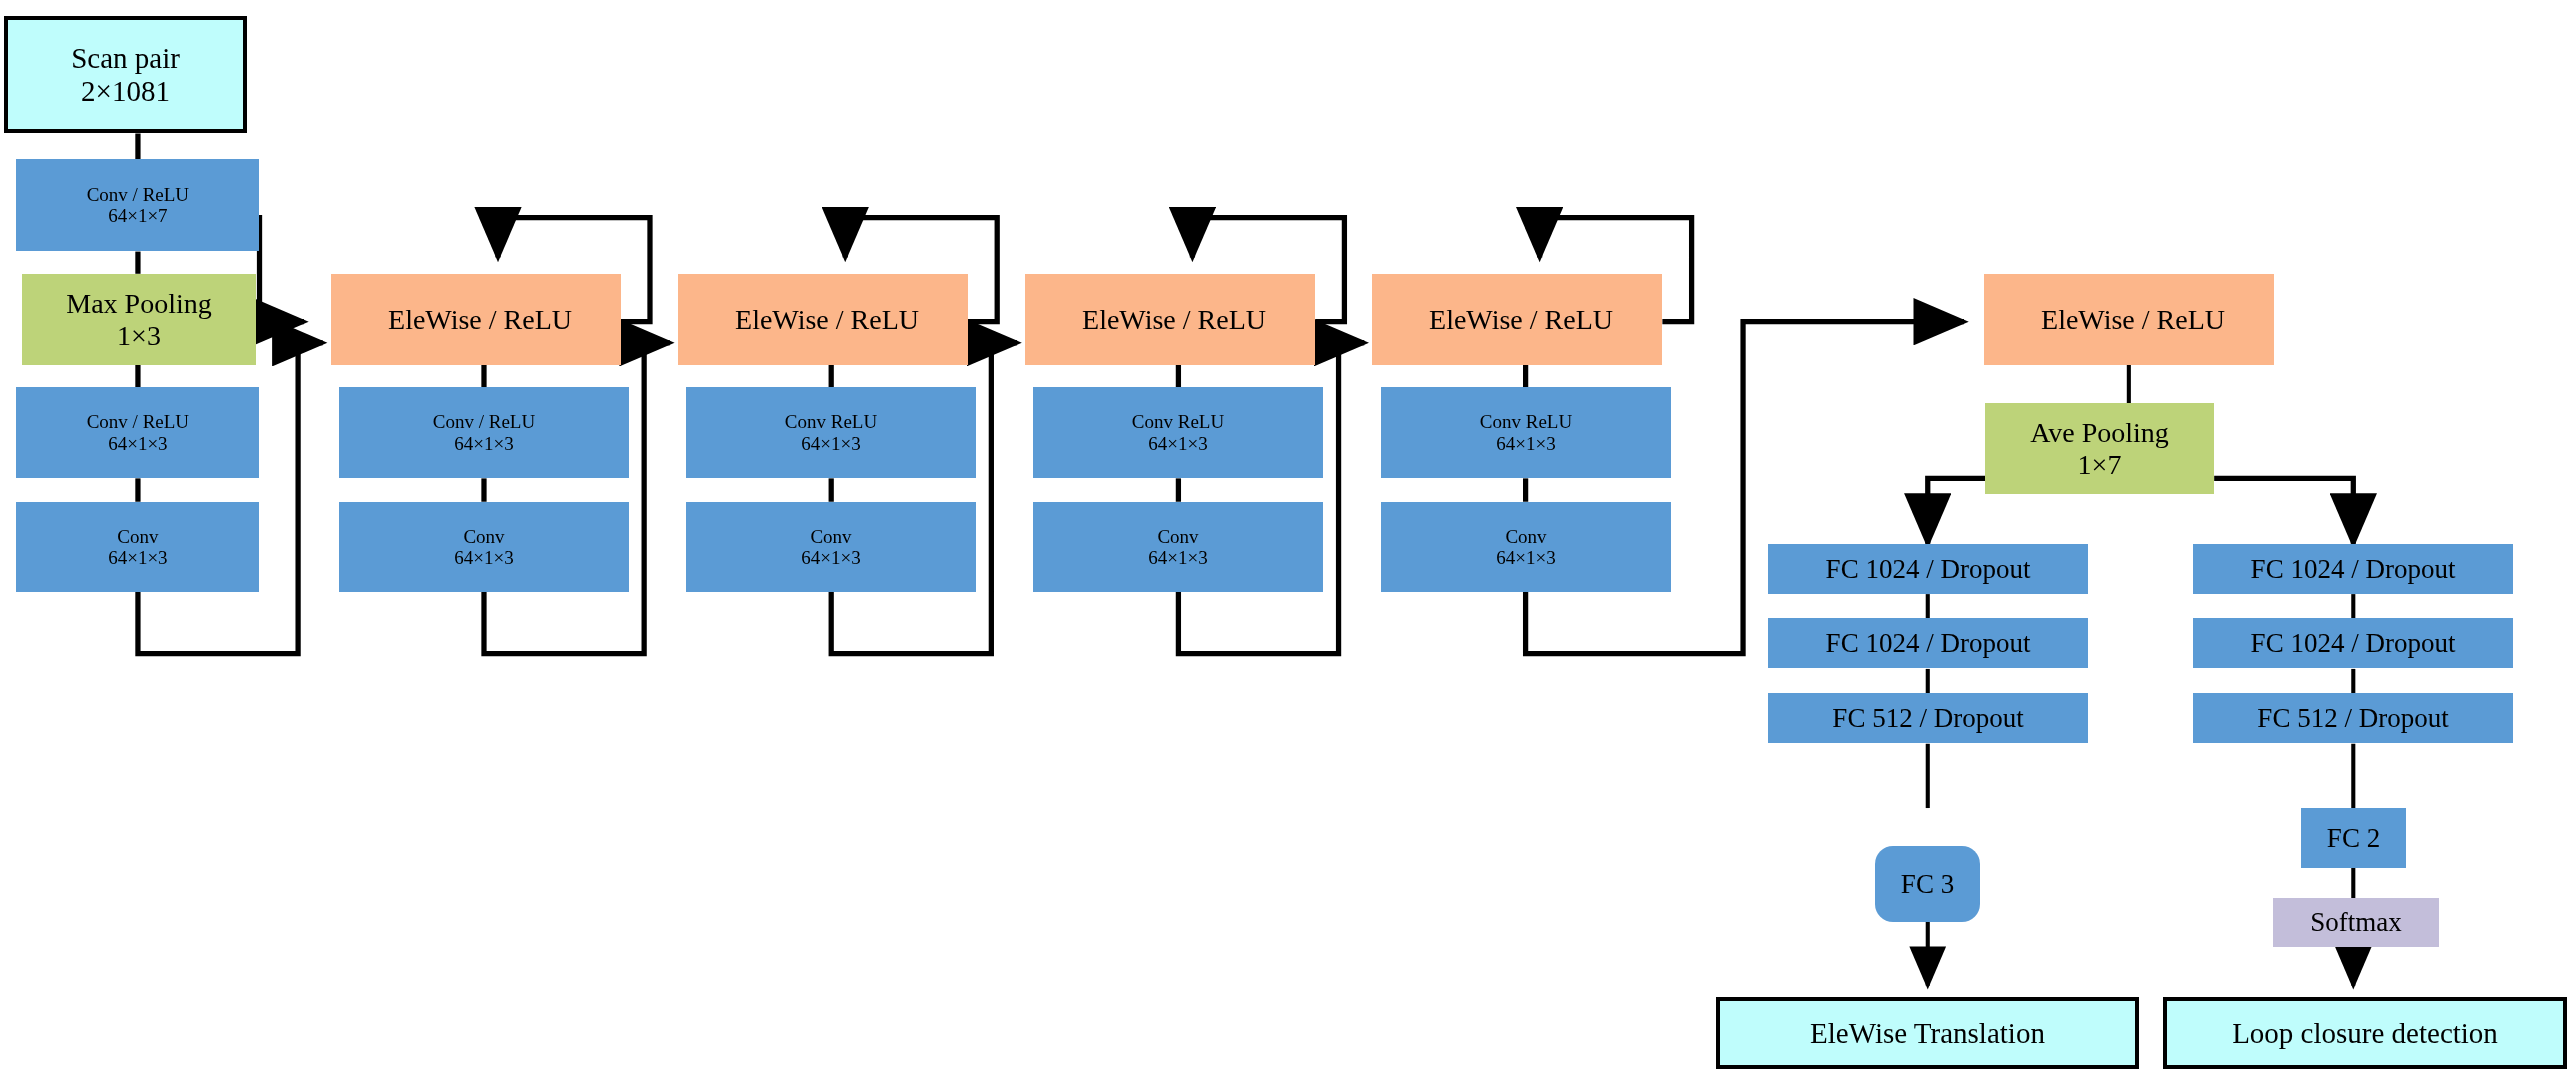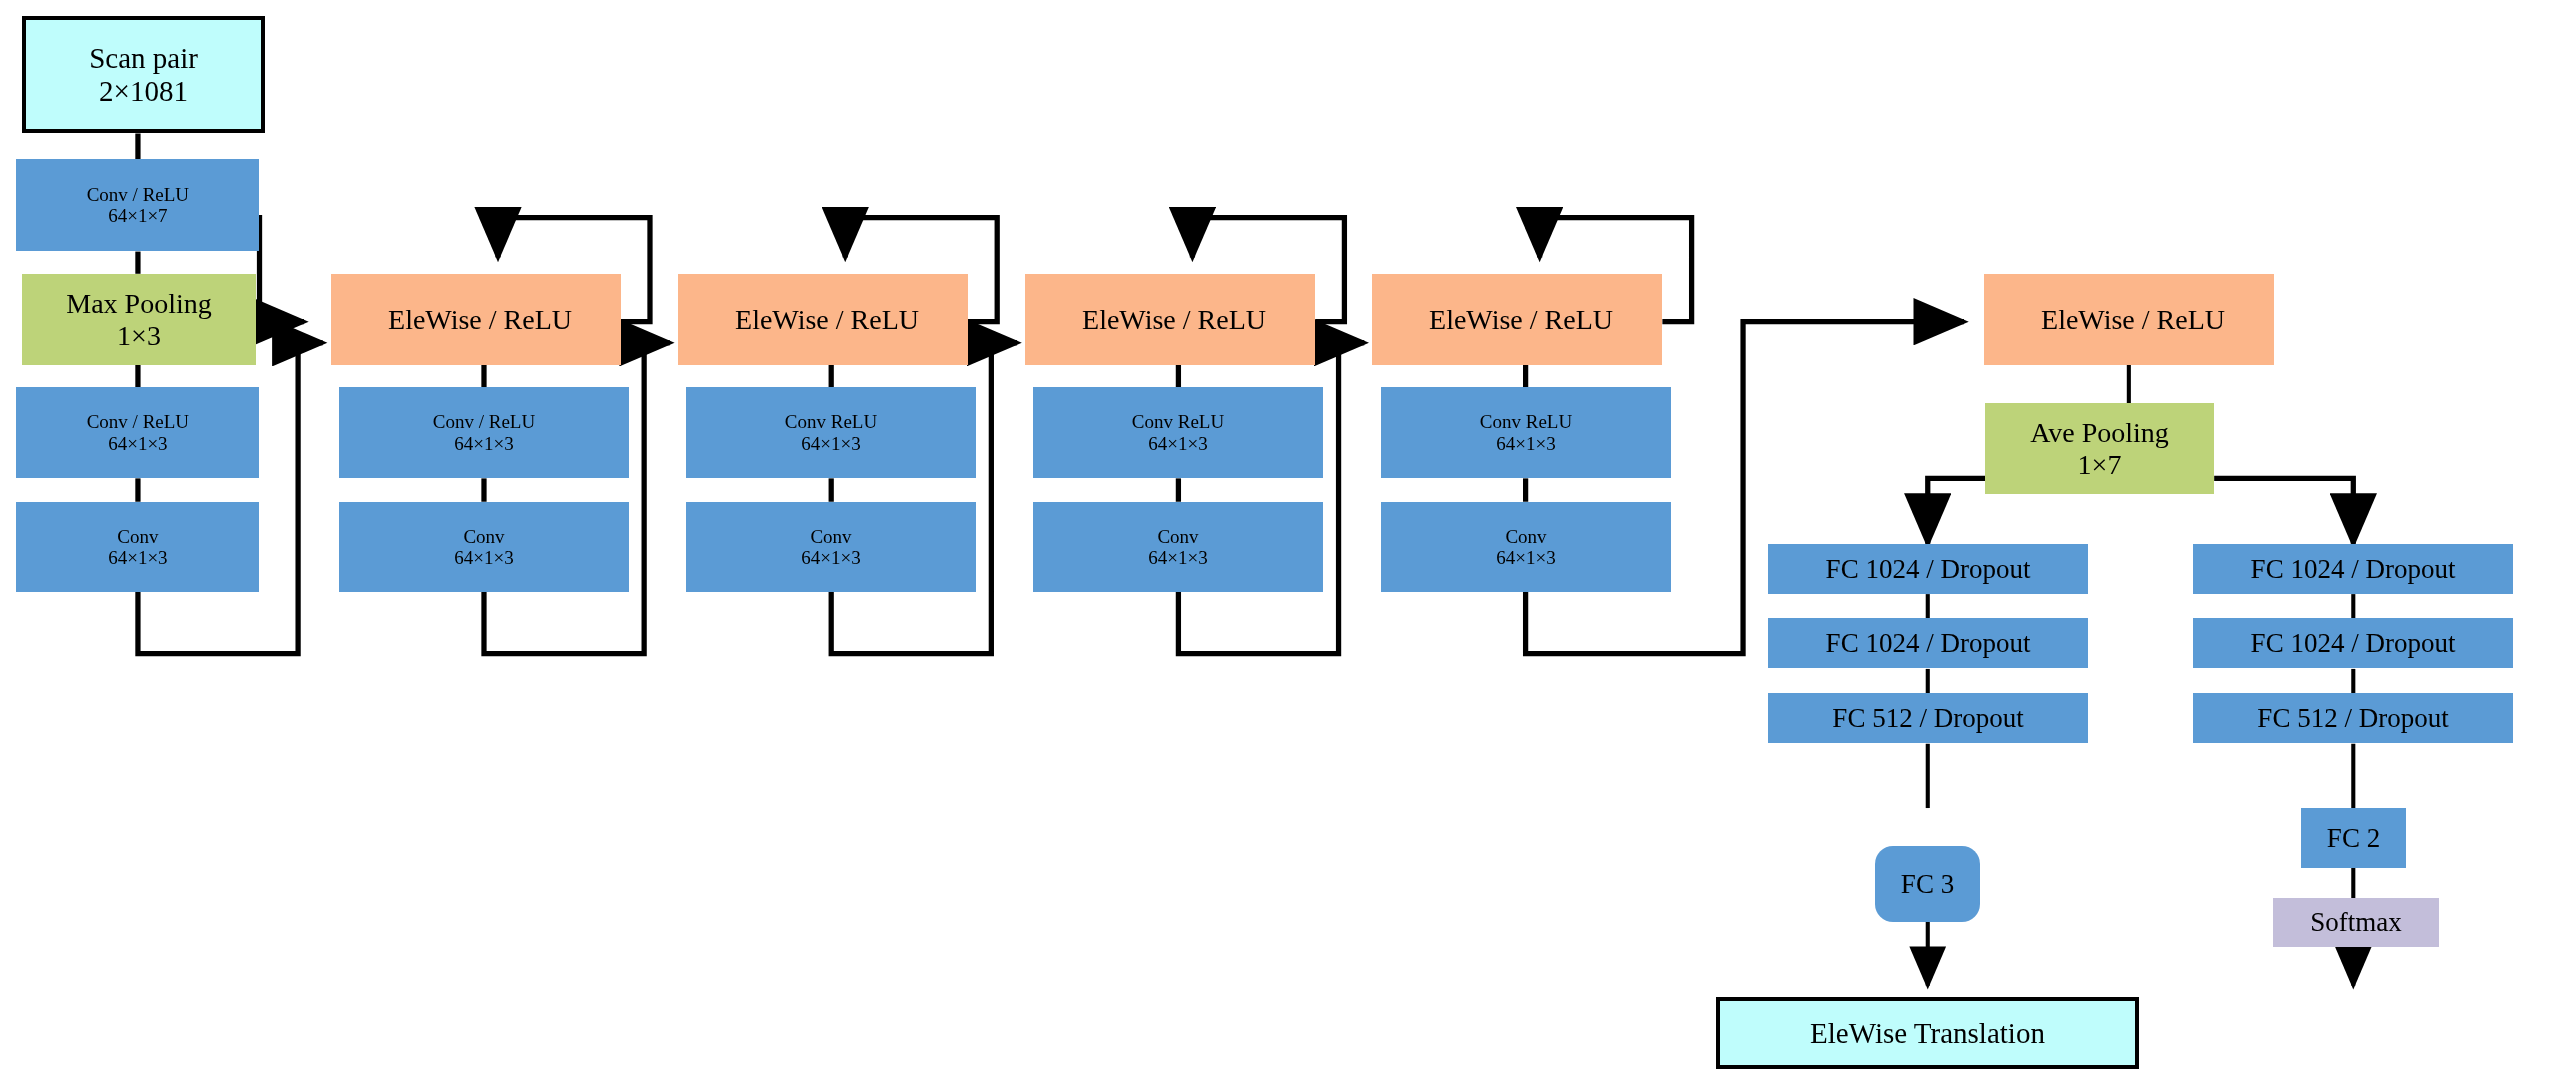--- a/index.html
+++ b/index.html
@@ -79,21 +79,21 @@
       <path d="M3298,1484 L3298,1686" stroke-width="7" marker-end="url(#ah)"></path>
 
       <path d="M4026,1016 L4026,1058" stroke-width="7"></path>
       <path d="M4026,1144 L4026,1186" stroke-width="7"></path>
       <path d="M4026,1272 L4026,1382" stroke-width="7"></path>
       <path d="M4026,1484 L4026,1536" stroke-width="7"></path>
       <path d="M4026,1620 L4026,1686" stroke-width="7" marker-end="url(#ah)"></path>
     </g>
   </svg>
 
-  <div class="node io" style="left:22px;top:16.4px;width:243px;height:117px;background:#BFFDFC;">
+  <div class="node io" style="left:4px;top:16.4px;width:243px;height:117px;background:#BFFDFC;">
     <span class="l1">Scan pair</span>
     <span class="l2">2×1081</span>
   </div>
 
   <div class="node conv" style="left:16.4px;top:159px;width:243px;height:92px;background:#5B9BD5;">
     <span class="l1">Conv / ReLU</span>
     <span class="l2">64×1×7</span>
   </div>
 
   <div class="node pool" style="left:22px;top:274px;width:234px;height:91px;background:#BDD379;">
@@ -191,15 +191,18 @@
   </div>
   <div class="node fc" style="left:2193px;top:693px;width:320px;height:50px;background:#5B9BD5;">
     <span class="l1">FC 512 / Dropout</span>
   </div>
   <div class="node fcsmall" style="left:2301px;top:808px;width:105px;height:60px;background:#5B9BD5;text-align:right;">
     <span class="l1">FC 2</span>
   </div>
   <div class="node soft" style="left:2273px;top:898px;width:166px;height:49px;background:#C3BEDA;">
     <span class="l1">Softmax</span>
   </div>
+  <div class="node io" style="left:2163px;top:997px;width:404px;height:72px;background:#BFFDFC;">
+    <span class="l1">Loop closure detection</span>
+  </div>
 
 </div>
 
 
 </body></html>

